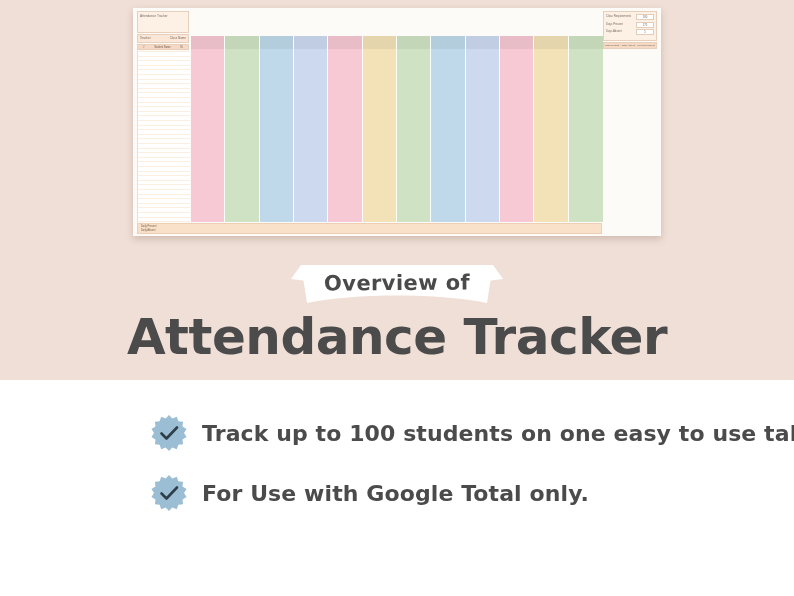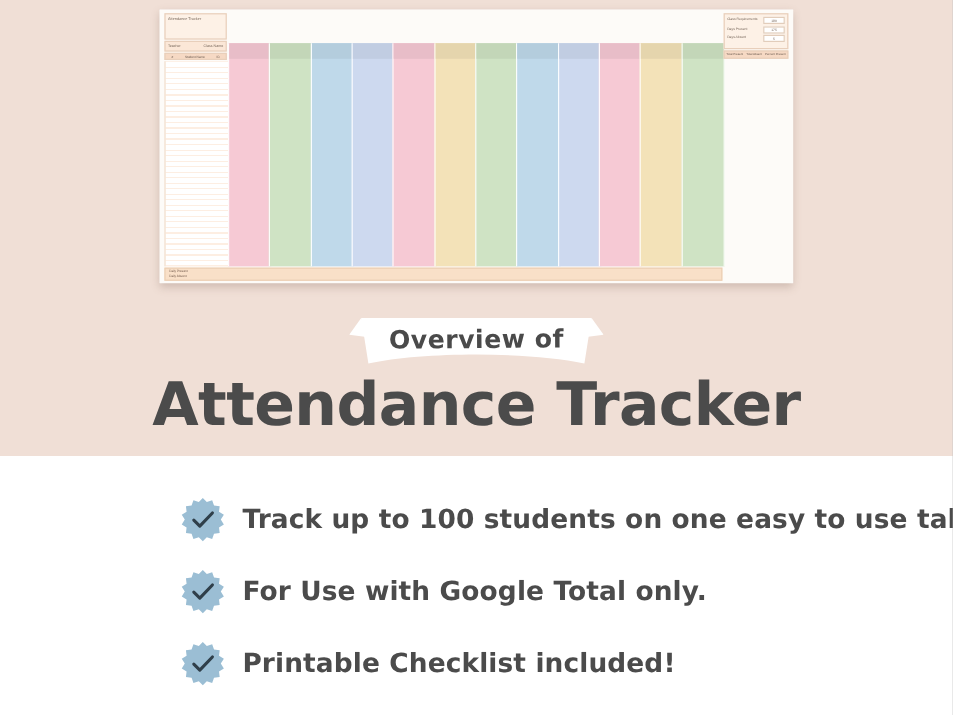--- a/index.html
+++ b/index.html
@@ -11,21 +11,21 @@
     height: 596px;
     overflow: hidden;
     font-family: "Liberation Sans", sans-serif;
     background: #ffffff;
   }
 
   .page {
     position: relative;
     width: 794px;
     height: 596px;
-    background: #a3a3a3;
+    background: #22c55e;
   }
 
   
   .top-panel {
     position: absolute;
     left: 0;
     top: 0;
     width: 794px;
     height: 380px;
     background: #f0dfd6;
@@ -409,25 +409,16 @@
         </div>
         <div class="bullet">
           <div class="badge">
             <svg width="38" height="38" viewBox="0 0 38 38">
               <polygon points="19.00,1.00 22.34,4.38 26.81,2.78 28.35,7.27 33.07,7.78 32.51,12.49 36.55,14.99 34.00,19.00 36.55,23.01 32.51,25.51 33.07,30.22 28.35,30.73 26.81,35.22 22.34,33.62 19.00,37.00 15.66,33.62 11.19,35.22 9.65,30.73 4.93,30.22 5.49,25.51 1.45,23.01 4.00,19.00 1.45,14.99 5.49,12.49 4.93,7.78 9.65,7.27 11.19,2.78 15.66,4.38" fill="#9bbed4"></polygon>
               <path d="M11.5,19.5 L16.5,24.5 L27,13.5" fill="none" stroke="#2f3f4a" stroke-width="2.6" stroke-linecap="round" stroke-linejoin="round"></path>
             </svg>
           </div>
           <div class="bullet-text"> For Use with Google Total only.</div>
         </div>
-        <div class="bullet">
-          <div class="badge">
-            <svg width="38" height="38" viewBox="0 0 38 38">
-              <polygon points="19.00,1.00 22.34,4.38 26.81,2.78 28.35,7.27 33.07,7.78 32.51,12.49 36.55,14.99 34.00,19.00 36.55,23.01 32.51,25.51 33.07,30.22 28.35,30.73 26.81,35.22 22.34,33.62 19.00,37.00 15.66,33.62 11.19,35.22 9.65,30.73 4.93,30.22 5.49,25.51 1.45,23.01 4.00,19.00 1.45,14.99 5.49,12.49 4.93,7.78 9.65,7.27 11.19,2.78 15.66,4.38" fill="#9bbed4"></polygon>
-              <path d="M11.5,19.5 L16.5,24.5 L27,13.5" fill="none" stroke="#2f3f4a" stroke-width="2.6" stroke-linecap="round" stroke-linejoin="round"></path>
-            </svg>
-          </div>
-          <div class="bullet-text">Printable Checklist included!</div>
-        </div>
       </div>
   </div>
 
 </div>
 
 </body></html>

